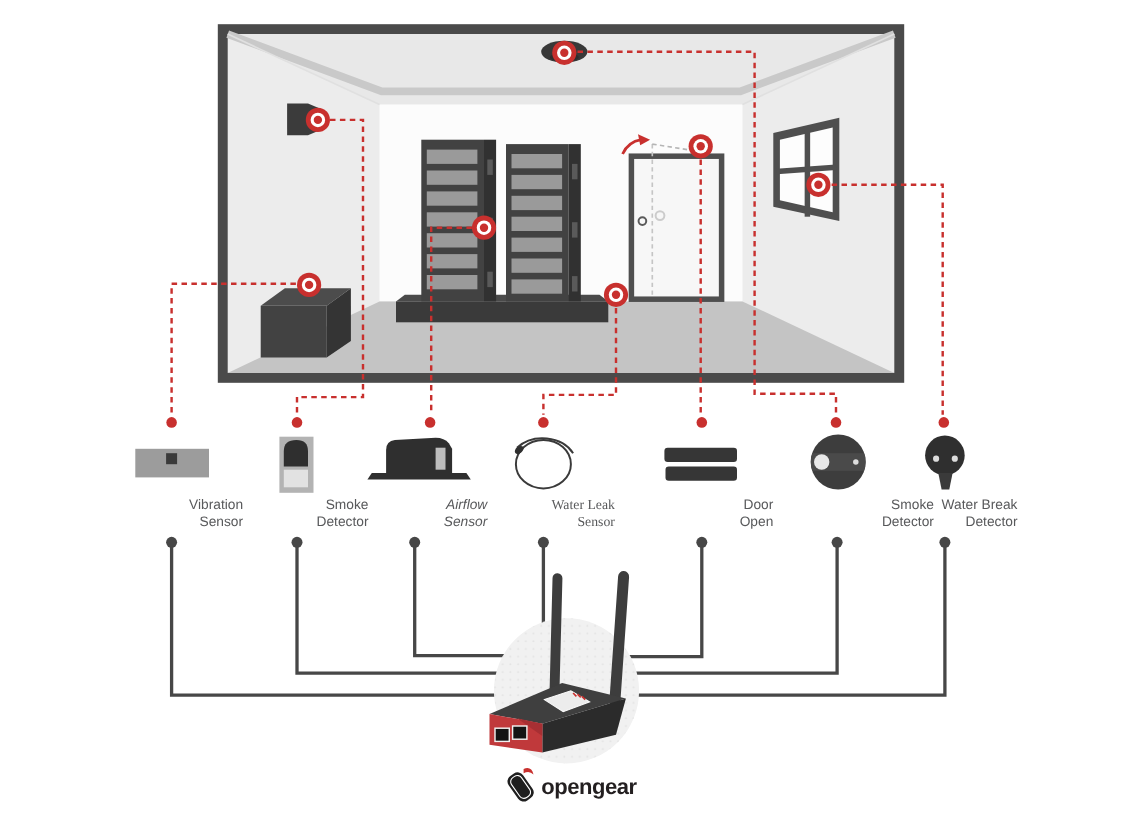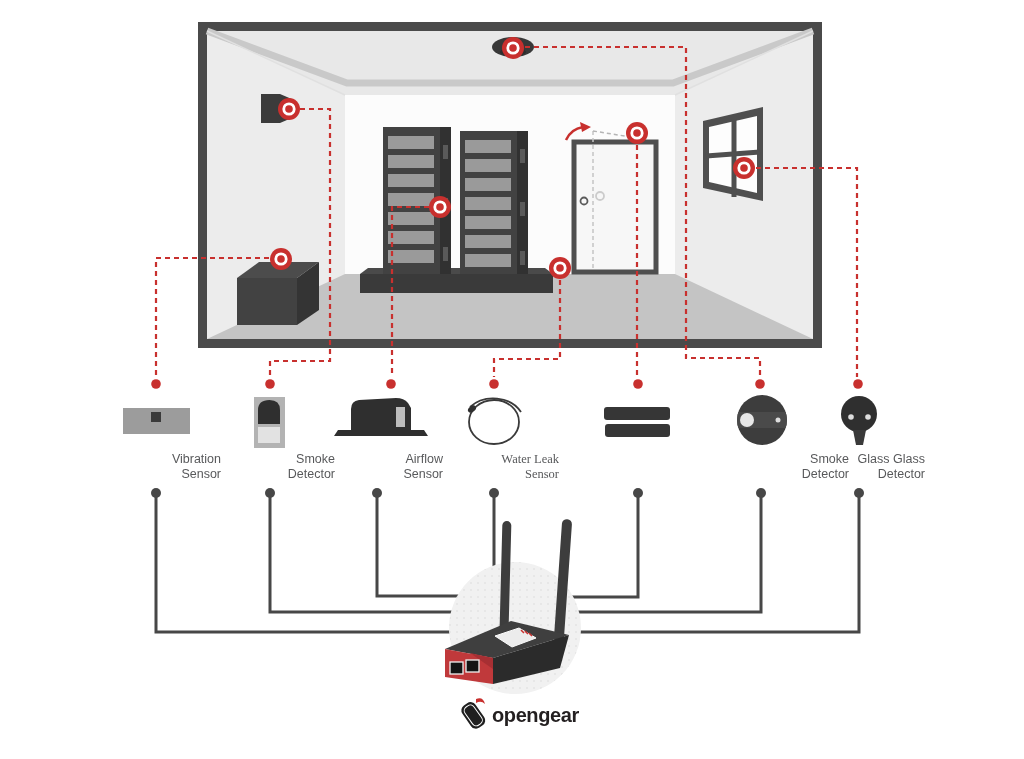--- a/index.html
+++ b/index.html
@@ -260,29 +260,33 @@
 </svg>
 
   <div class="sensor-label" style="left:156px;top:452px;">
     <span>Vibration</span>
     <span>Sensor</span>
   </div>
   <div class="sensor-label" style="left:270px;top:452px;">
     <span>Smoke</span>
     <span>Detector</span>
   </div>
-  <div class="sensor-label" style="left:378px;top:452px;">
+  <div class="sensor-label" style="left:378px;top:452px;font-style:italic;">
     <span>Airflow</span>
     <span>Sensor</span>
   </div>
   <div class="sensor-label" style="left:494px;top:452px;font-family:Liberation Serif, serif;">
     <span>Water Leak</span>
     <span>Sensor</span>
   </div>
+  <div class="sensor-label" style="left:638px;top:452px;">
+    <span>Door</span>
+    <span>Open</span>
+  </div>
   <div class="sensor-label" style="left:784px;top:452px;">
     <span>Smoke</span>
     <span>Detector</span>
   </div>
   <div class="sensor-label" style="left:860px;top:452px;">
-    <span>Glass Glass</span>
+    <span>Water Break</span>
     <span>Detector</span>
   </div>
 </div>
 
 </body></html>

